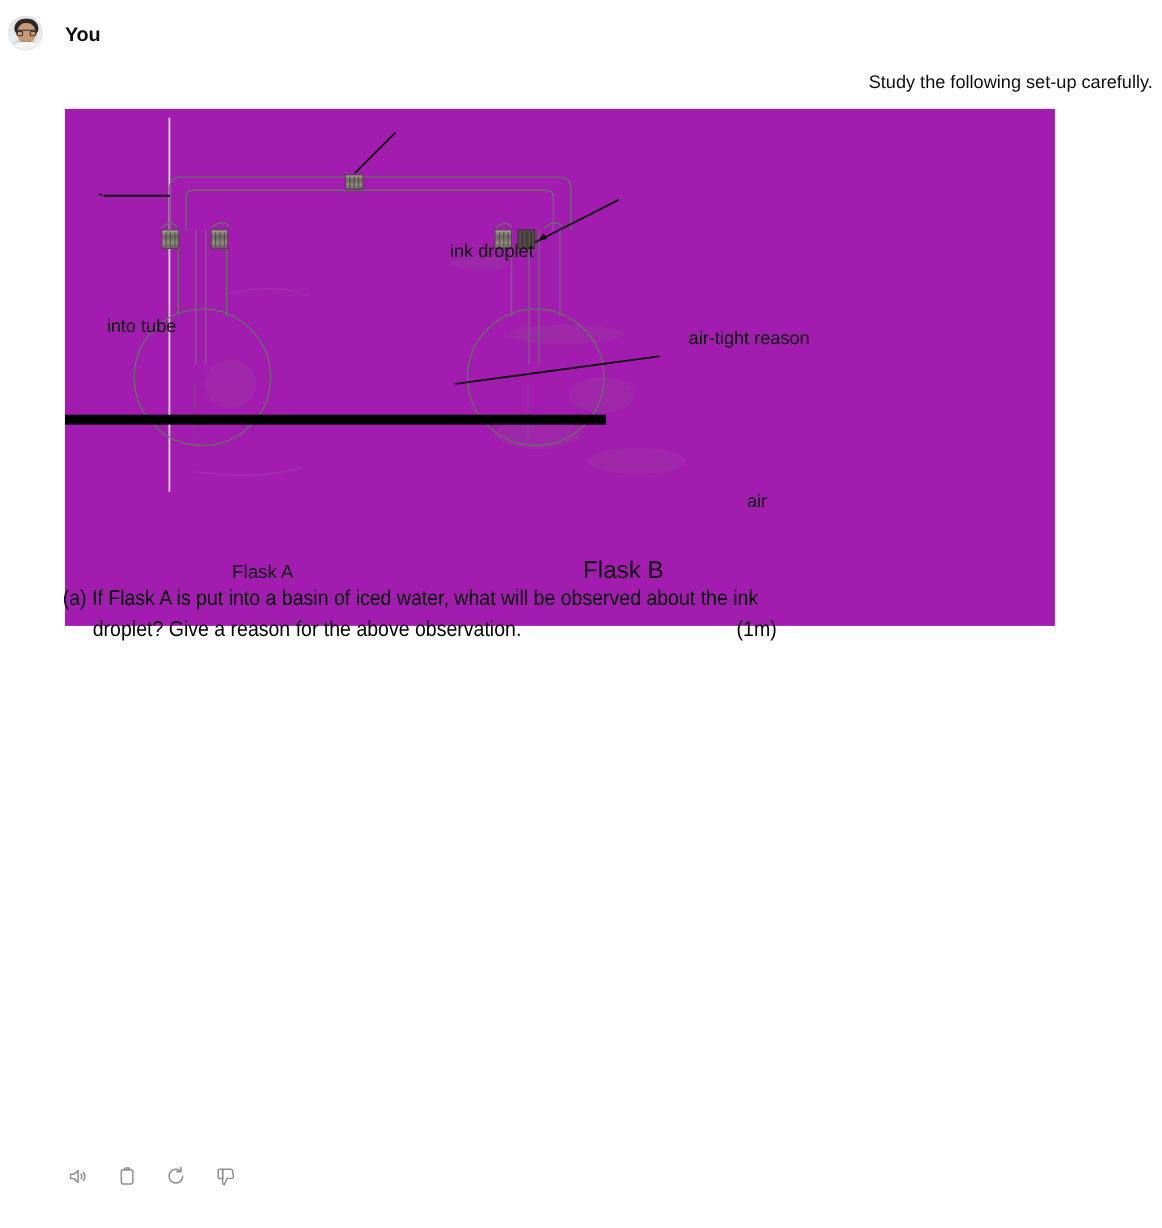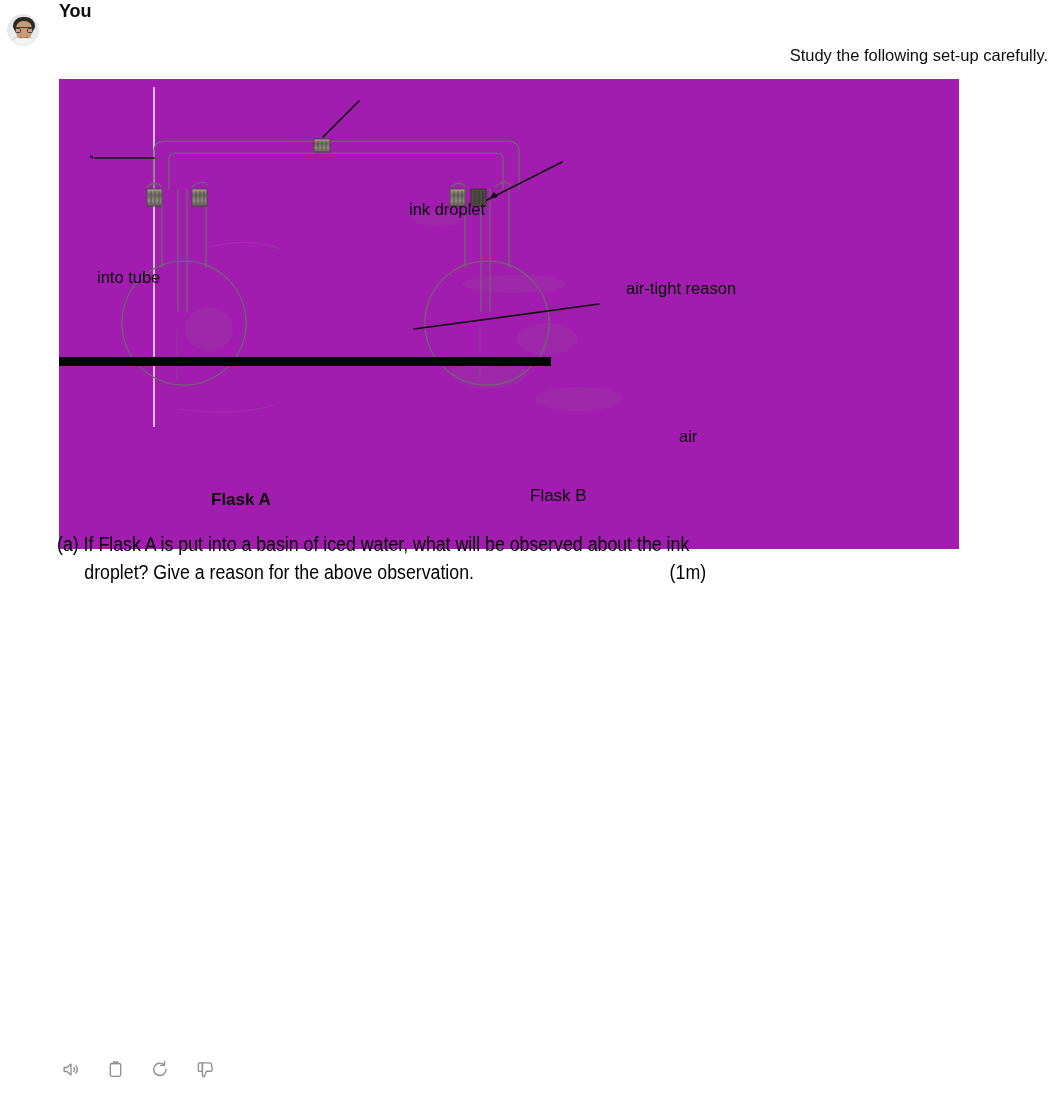--- a/index.html
+++ b/index.html
@@ -115,21 +115,21 @@
   .para {
     font-size: 17px;
     line-height: 24px;
     margin: 0;
     text-align: right;
   }
 
   
   #user-message { top: 0; }
   #user-message .msg-avatar { top: 14px; }
-  #user-message .msg-body { }
+  #user-message .msg-body { padding-top: 20px; }
   #user-intro { margin-top: 21px; font-size: 16.5px; }
 
   
   .worksheet {
     position: relative;
     width: 900px;
     height: 470px;
     margin-top: 12px;
     margin-left: -2px;
     background: #a21caf;
@@ -141,22 +141,22 @@
     font-family: "Liberation Sans", sans-serif;
     font-size: 16.5px;
     color: #0a0a0a;
     white-space: nowrap;
     line-height: 1;
   }
   #label-ink-droplet      { left: 350px; top: 122px; }
   #label-glass-tube       { left:  38px; top: 190px; }
   #label-airtight-stopper { left: 567px; top: 201px; }
   #label-air              { left: 620px; top: 349px; }
-  #label-flask-a          { left: 152px; top: 412px; font-size: 17px; font-weight: bold; }
-  #label-flask-b          { left: 471px; top: 408px; font-size: 17px; }
+  #label-flask-a          { left: 152px; top: 412px; font-size: 17px; }
+  #label-flask-b          { left: 471px; top: 408px; font-size: 22px; }
 
   
   .question-block {
     position: absolute;
     left: 57px;
     top: 530px;
     width: 790px;
     font-family: "Liberation Sans Narrow", "Liberation Sans", sans-serif;
     transform: scaleX(0.91);
     transform-origin: left top;

